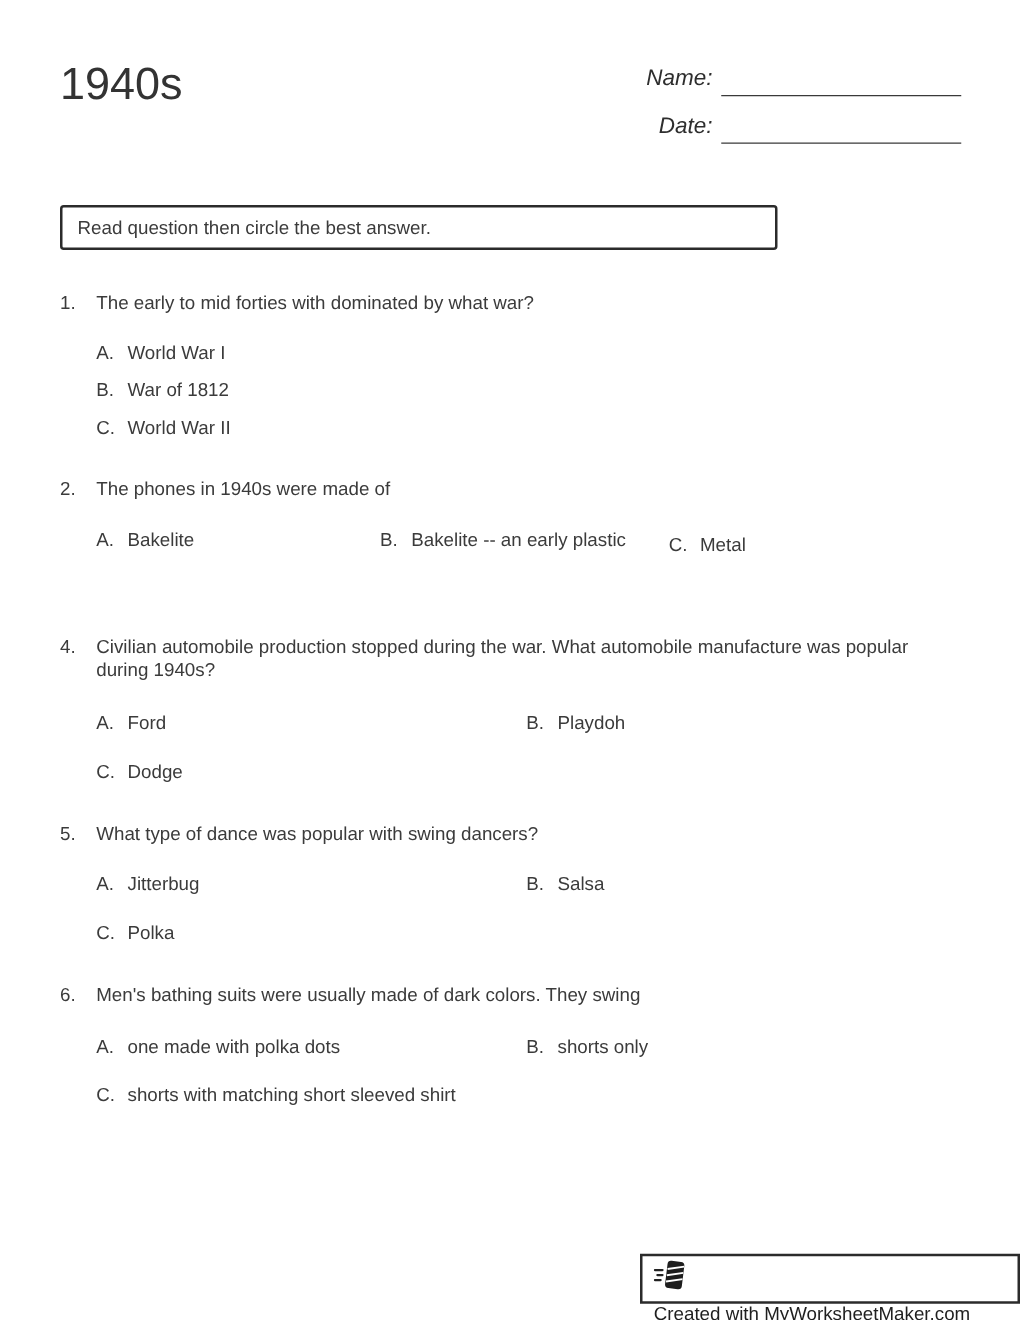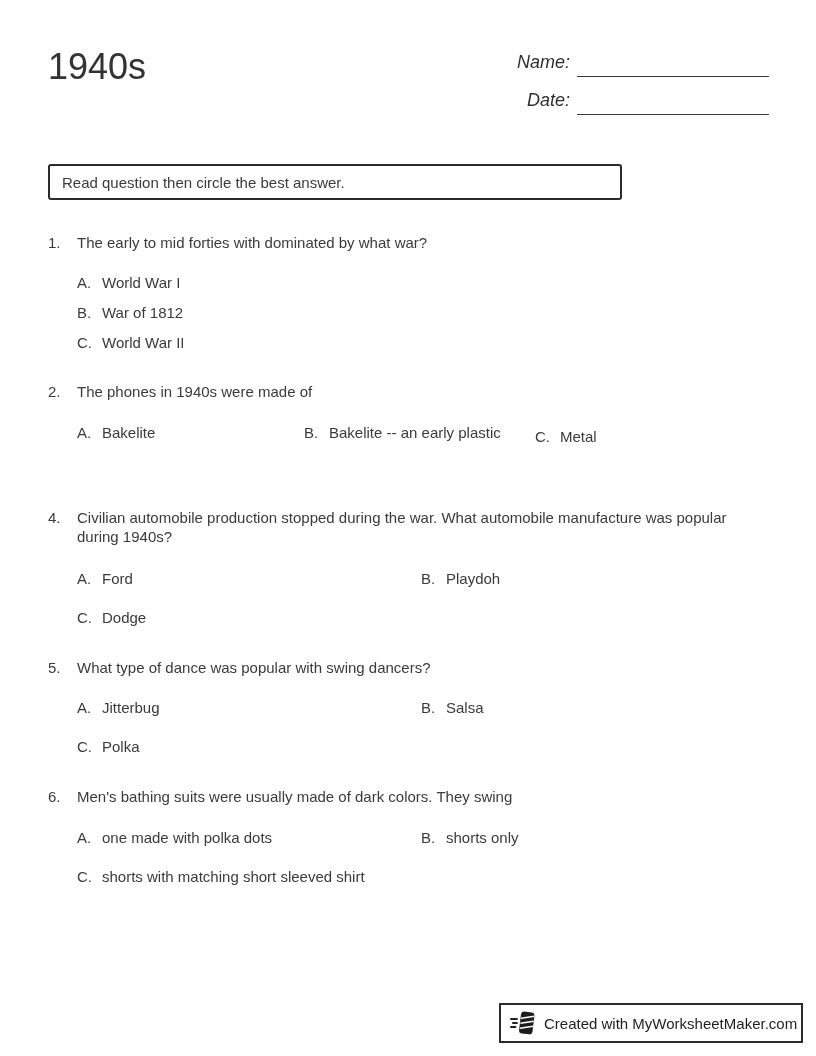--- a/index.html
+++ b/index.html
@@ -77,31 +77,32 @@
   .mt19 { margin-top: 19px; }
   .mt10 { margin-top: 10px; }
   .opt { position: absolute; top: 0; display: flex; line-height: 20px; white-space: nowrap; }
   .opt-letter { flex: none; width: 25px; }
   .col1 { left: 29px; }
   .col2 { left: 373px; }
   .q2col2 { left: 256px; }
   .q2col3 { left: 487px; top: 4px; }
   .footer-box {
     position: absolute;
-    left: 499px;
+    left: 512px;
     top: 1003px;
     width: 304px;
     height: 40px;
     box-sizing: border-box;
     border: 2px solid #2b2b2b;
     display: flex;
-    align-items: center;
+    align-items: flex-start;
     gap: 8px;
     padding: 0 8px 0 9px;
     background: #ffffff;
+    flex-direction: column;
   }
   .footer-text {
     font-size: 15px;
     color: #1f1f1f;
     white-space: nowrap;
   }
   .logo-icon { flex: none; display: block; }
 </style>
 </head>
 <body>

